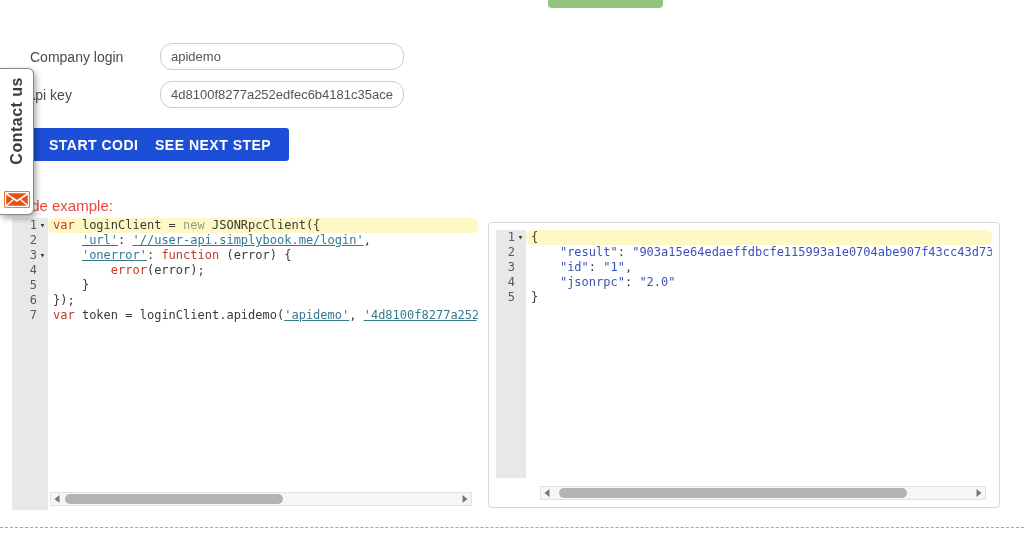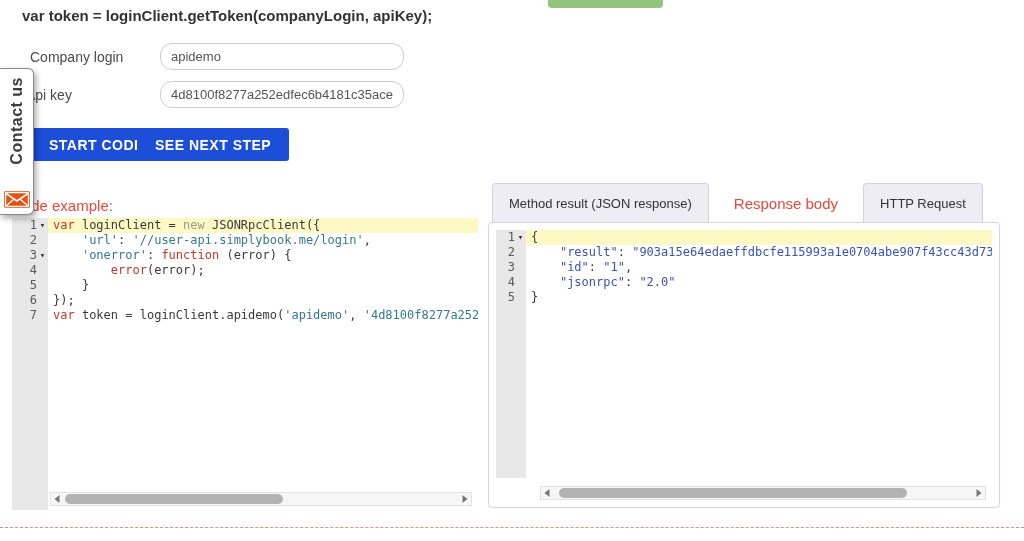--- a/index.html
+++ b/index.html
@@ -71,25 +71,25 @@
   .ed-left {
     left:12px; top:218px; width:466px; height:292px;
     background:linear-gradient(to right, #e8e8e8 36px, #fff 36px);
   }
   .ed-line { display:flex; height:15px; line-height:15px; white-space:pre; }
   .ed-gutter { flex:0 0 auto; display:flex; color:#5a5a5a; background:#e8e8e8; }
   .ed-left  .ed-gutter { width:36px; }
   .ed-right .ed-gutter { width:30px; }
   .gut-num { flex:1 1 auto; text-align:right; }
   .gut-fold { flex:0 0 11px; font-size:9px; text-align:center; color:#333; cursor:pointer; }
-  .ed-code { flex:1 1 auto; padding-left:5px; overflow:hidden; }
+  .ed-code { flex:1 1 auto; padding-left:5px; overflow:hidden;border-radius:6px; }
   .ed-line.active .ed-code { background:#fdf8c4; }
   .tok-kw  { color:#c0392b; }
   .tok-kw2 { color:#9a9a8a; }
-  .tok-str { color:#36798f; }
+  .tok-str { color:#36798f;text-decoration:underline; }
   .tok-id  { color:#3a3a3a; }
   .tok-jstr{ color:#3a52b8; }
 
   
   .tabbar {
     position:absolute; left:492px; top:183px; height:39px;
     display:flex; align-items:stretch; z-index:2;
   }
   .tab {
     display:flex; align-items:center; padding:0 16px; font-size:13px;
@@ -137,21 +137,20 @@
   .dashed-line {
     position:absolute; left:0; top:527px; width:1024px; height:0;
     border-top:1px dashed #e08f85;
   }
 </style>
 </head>
 <body>
 
 <div id="screen">
 
-  <div class="top-code">var token = loginClient.getToken(companyLogin, apiKey);</div>
 
   <div class="green-btn"></div>
 
   <div class="form-label lbl-company">Company login</div>
   <input class="text-input inp-company" type="text" value="apidemo" style="">
 
   <div class="form-label lbl-apikey">Api key</div>
   <input class="text-input inp-apikey" type="text" value="4d8100f8277a252edfec6b4181c35ace64525d43dfffec" style="">
 
   <button class="cyan-btn btn-start">START CODE</button>
@@ -174,25 +173,20 @@
   <div class="editor ed-left">
       <div class="ed-line active"><span class="ed-gutter"><span class="gut-num">1</span><span class="gut-fold">▾</span></span><span class="ed-code"><span class="tok-kw">var</span><span class="tok-id"> loginClient = </span><span class="tok-kw2">new</span><span class="tok-id"> JSONRpcClient({</span></span></div>
       <div class="ed-line"><span class="ed-gutter"><span class="gut-num">2</span><span class="gut-fold"></span></span><span class="ed-code"><span class="tok-id">    </span><span class="tok-str">'url'</span><span class="tok-id">: </span><span class="tok-str">'//user-api.simplybook.me/login'</span><span class="tok-id">,</span></span></div>
       <div class="ed-line"><span class="ed-gutter"><span class="gut-num">3</span><span class="gut-fold">▾</span></span><span class="ed-code"><span class="tok-id">    </span><span class="tok-str">'onerror'</span><span class="tok-id">: </span><span class="tok-kw">function</span><span class="tok-id"> (error) {</span></span></div>
       <div class="ed-line"><span class="ed-gutter"><span class="gut-num">4</span><span class="gut-fold"></span></span><span class="ed-code"><span class="tok-id">        </span><span class="tok-kw">error</span><span class="tok-id">(error);</span></span></div>
       <div class="ed-line"><span class="ed-gutter"><span class="gut-num">5</span><span class="gut-fold"></span></span><span class="ed-code"><span class="tok-id">    }</span></span></div>
       <div class="ed-line"><span class="ed-gutter"><span class="gut-num">6</span><span class="gut-fold"></span></span><span class="ed-code"><span class="tok-id">});</span></span></div>
       <div class="ed-line"><span class="ed-gutter"><span class="gut-num">7</span><span class="gut-fold"></span></span><span class="ed-code"><span class="tok-kw">var</span><span class="tok-id"> token = loginClient.apidemo(</span><span class="tok-str">'apidemo'</span><span class="tok-id">, </span><span class="tok-str">'4d8100f8277a252ed</span></span></div>
     </div>
 
-  <div class="tabbar">
-      <div class="tab">Method result (JSON response)</div>
-      <div class="tab active">Response body</div>
-      <div class="tab">HTTP Request</div>
-    </div>
 
   <div class="result-panel"></div>
 
   <div class="editor ed-right">
       <div class="ed-line active"><span class="ed-gutter"><span class="gut-num">1</span><span class="gut-fold">▾</span></span><span class="ed-code"><span class="tok-id">{</span></span></div>
       <div class="ed-line"><span class="ed-gutter"><span class="gut-num">2</span><span class="gut-fold"></span></span><span class="ed-code"><span class="tok-id">    </span><span class="tok-jstr">"result"</span><span class="tok-id">: </span><span class="tok-jstr">"903a15e64edaeffdbcfe115993a1e0704abe907f43cc43d73c5</span></span></div>
       <div class="ed-line"><span class="ed-gutter"><span class="gut-num">3</span><span class="gut-fold"></span></span><span class="ed-code"><span class="tok-id">    </span><span class="tok-jstr">"id"</span><span class="tok-id">: </span><span class="tok-jstr">"1"</span><span class="tok-id">,</span></span></div>
       <div class="ed-line"><span class="ed-gutter"><span class="gut-num">4</span><span class="gut-fold"></span></span><span class="ed-code"><span class="tok-id">    </span><span class="tok-jstr">"jsonrpc"</span><span class="tok-id">: </span><span class="tok-jstr">"2.0"</span></span></div>
       <div class="ed-line"><span class="ed-gutter"><span class="gut-num">5</span><span class="gut-fold"></span></span><span class="ed-code"><span class="tok-id">}</span></span></div>
     </div>

